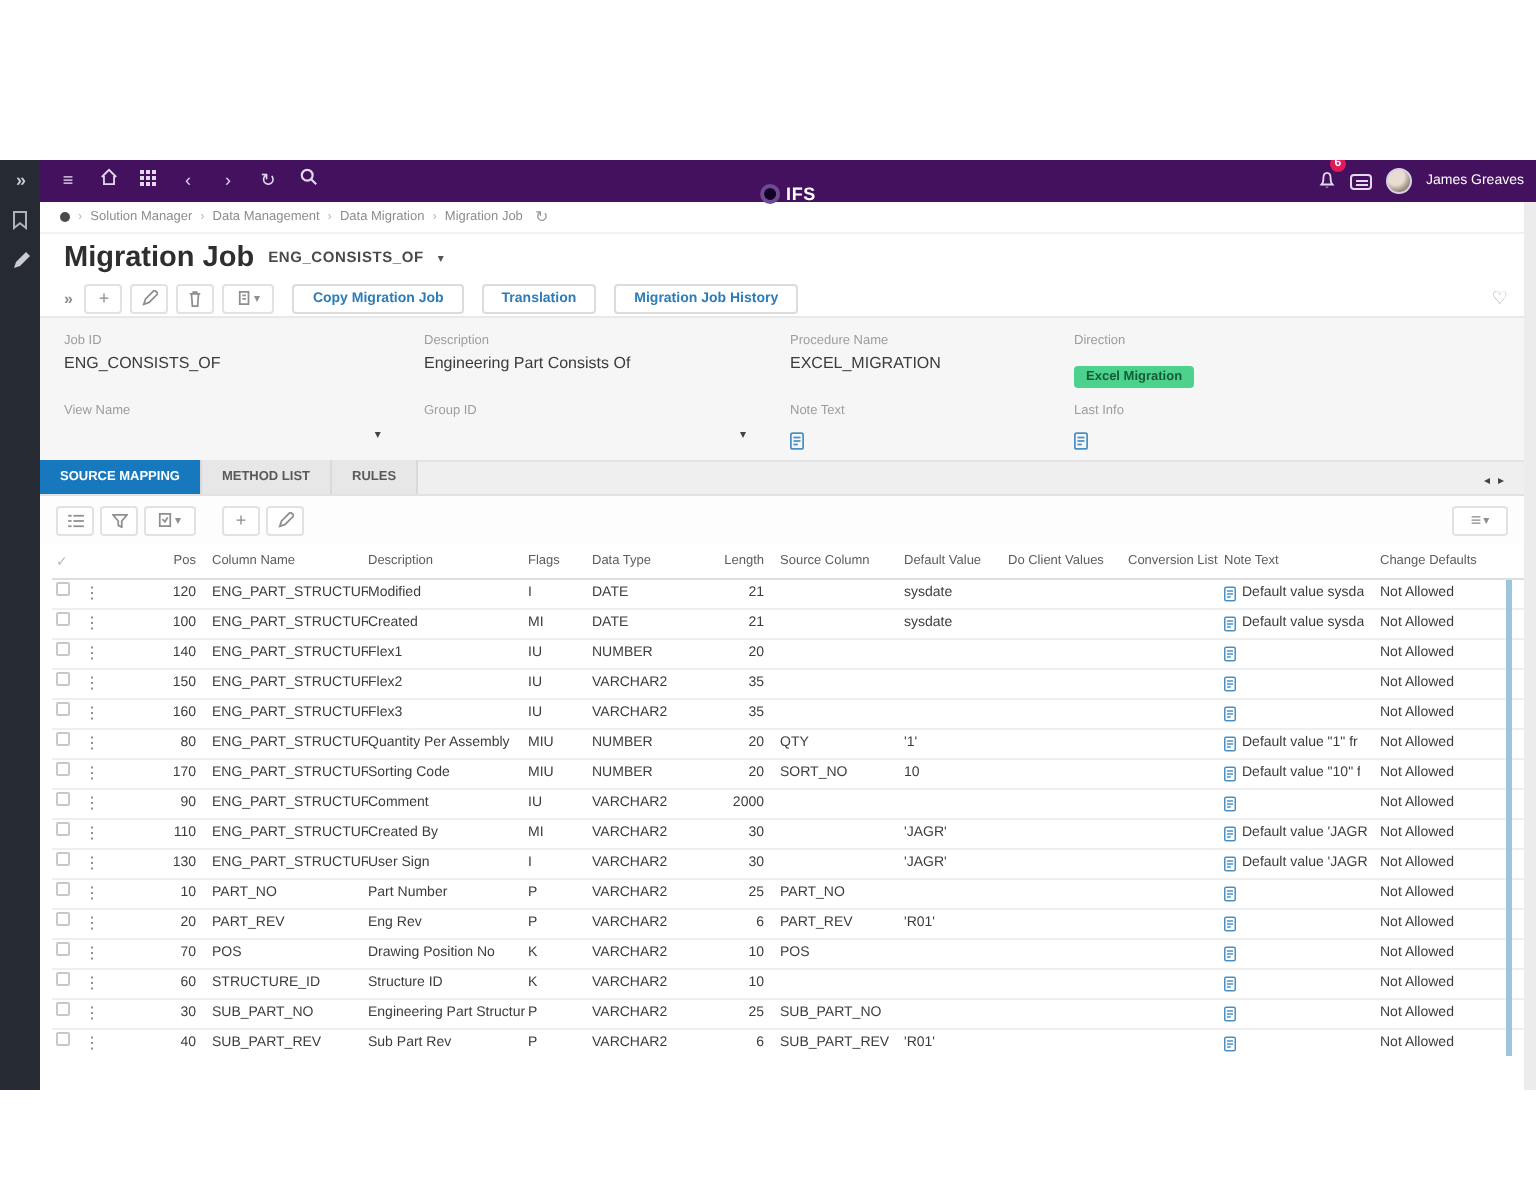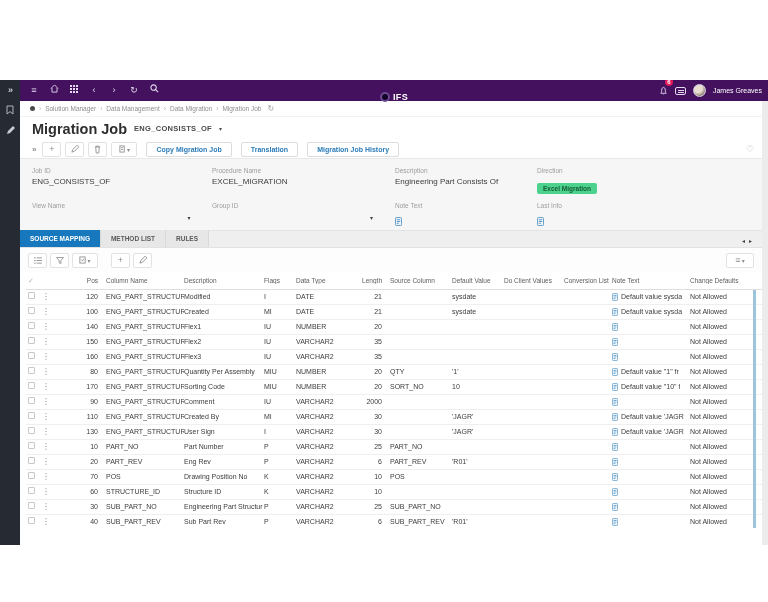--- a/index.html
+++ b/index.html
@@ -218,26 +218,26 @@
       <span class="fav">♡</span>
     </div>
 
     <div class="form-sec">
       <div class="form-grid">
         <div>
           <div class="f-label">Job ID</div>
           <div class="f-value">ENG_CONSISTS_OF</div>
         </div>
         <div>
+          <div class="f-label">Description</div>
+          <div class="f-value">Engineering Part Consists Of</div>
+        </div>
+        <div>
           <div class="f-label">Procedure Name</div>
           <div class="f-value">EXCEL_MIGRATION</div>
-        </div>
-        <div>
-          <div class="f-label">Description</div>
-          <div class="f-value">Engineering Part Consists Of</div>
         </div>
         <div>
           <div class="f-label">Direction</div>
           <div><span class="dir-badge">Excel Migration</span></div>
         </div>
         <div>
           <div class="f-label">View Name</div>
           <div class="f-line">
             <span class="caret">▾</span>
           </div>

